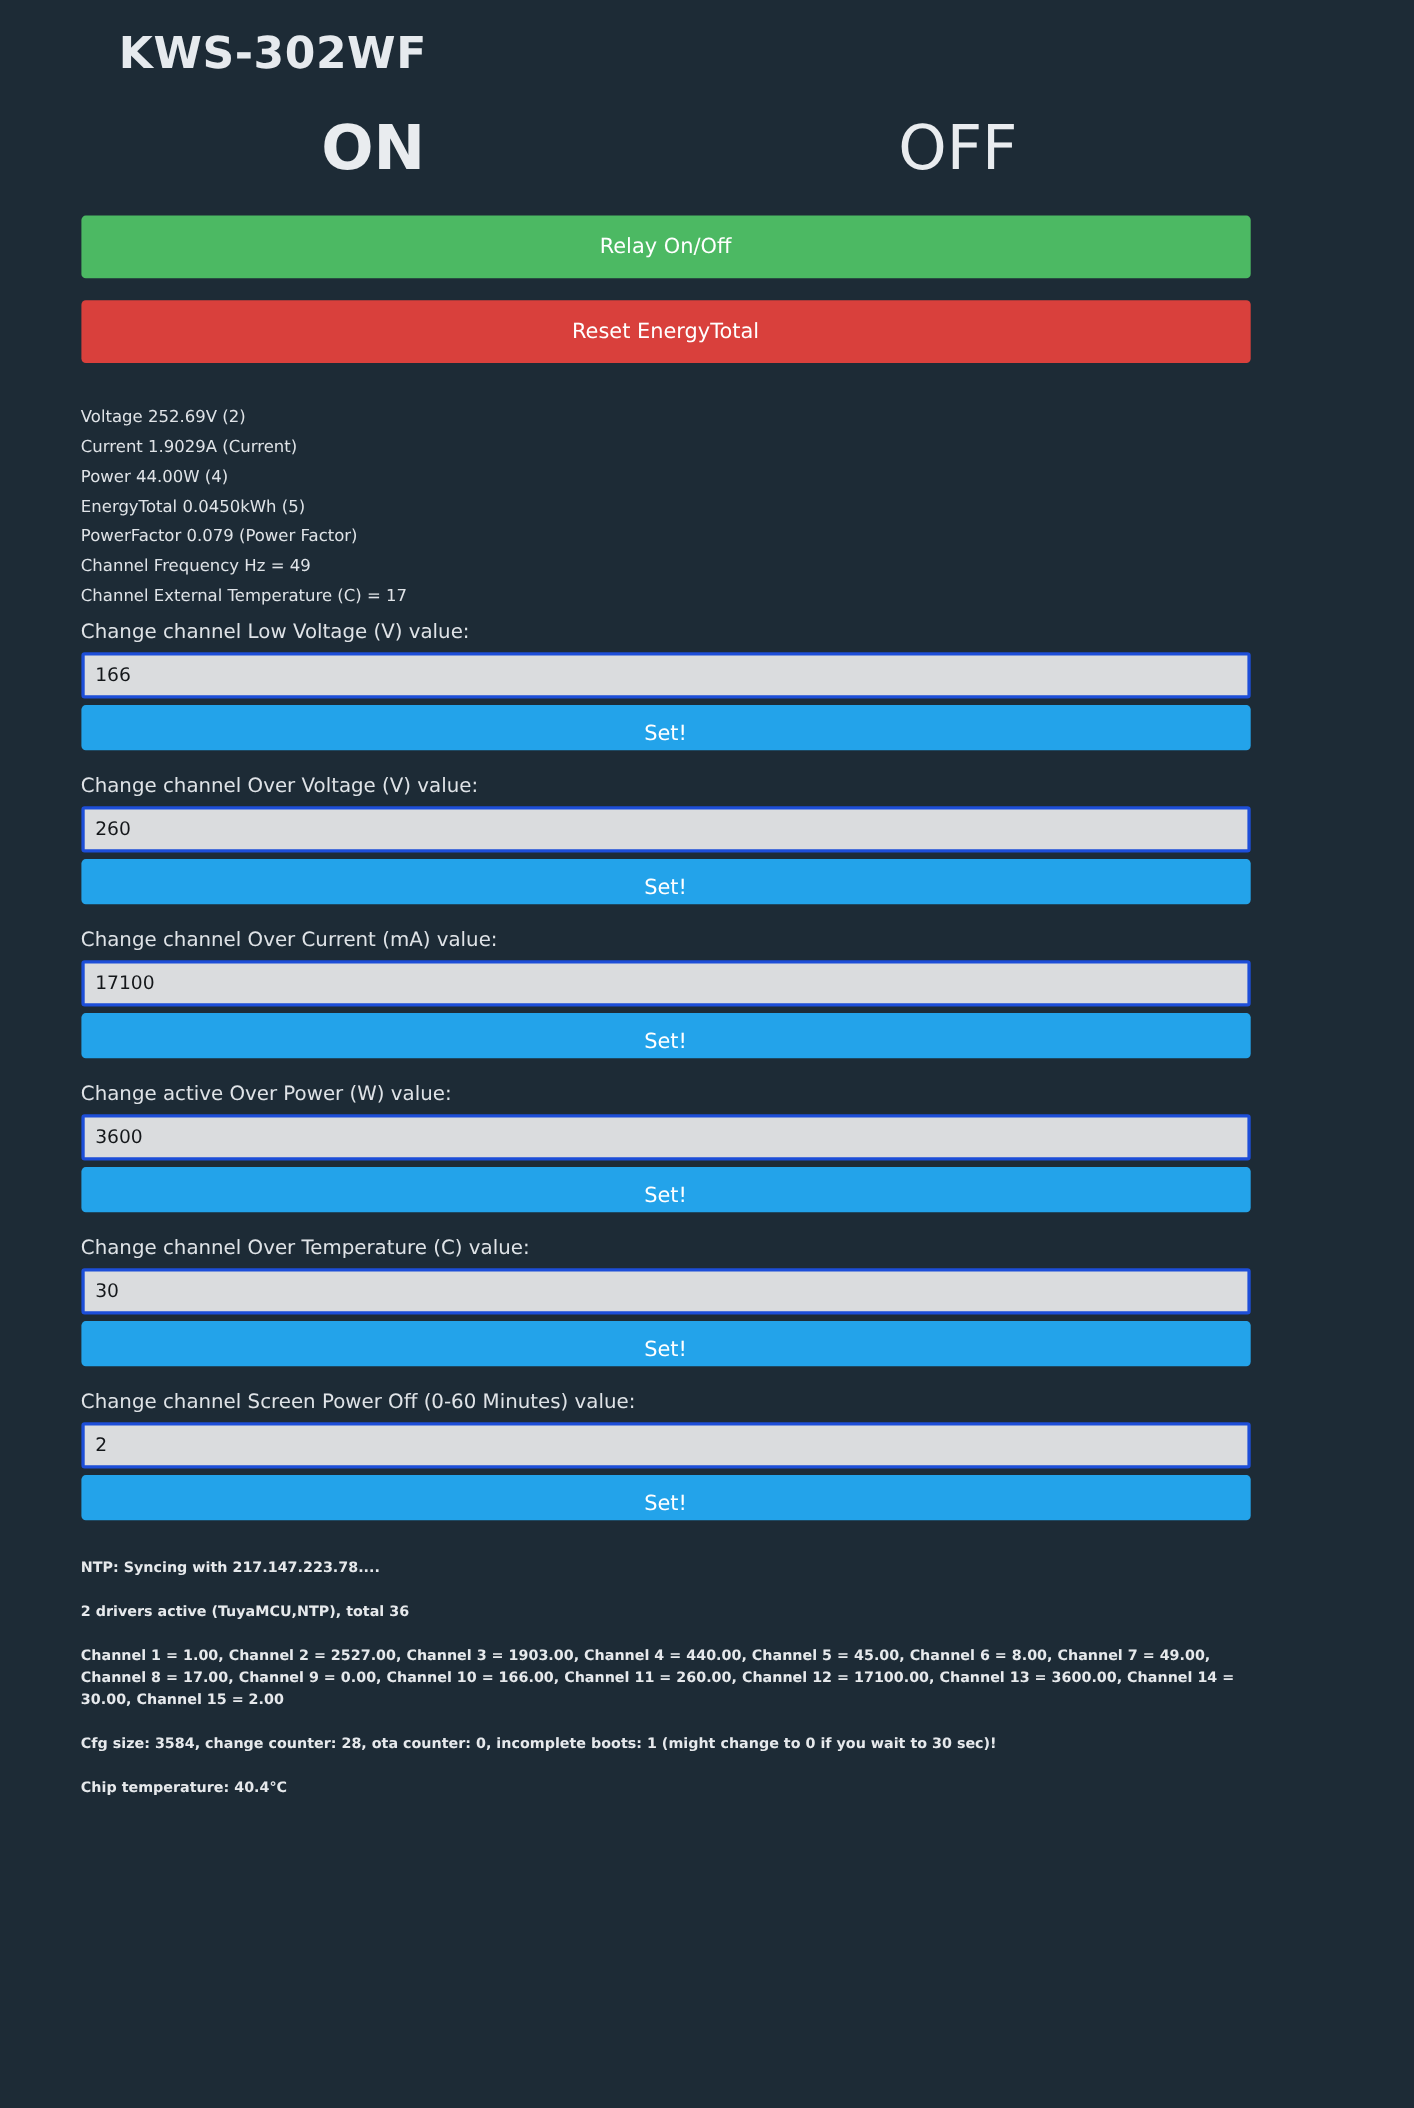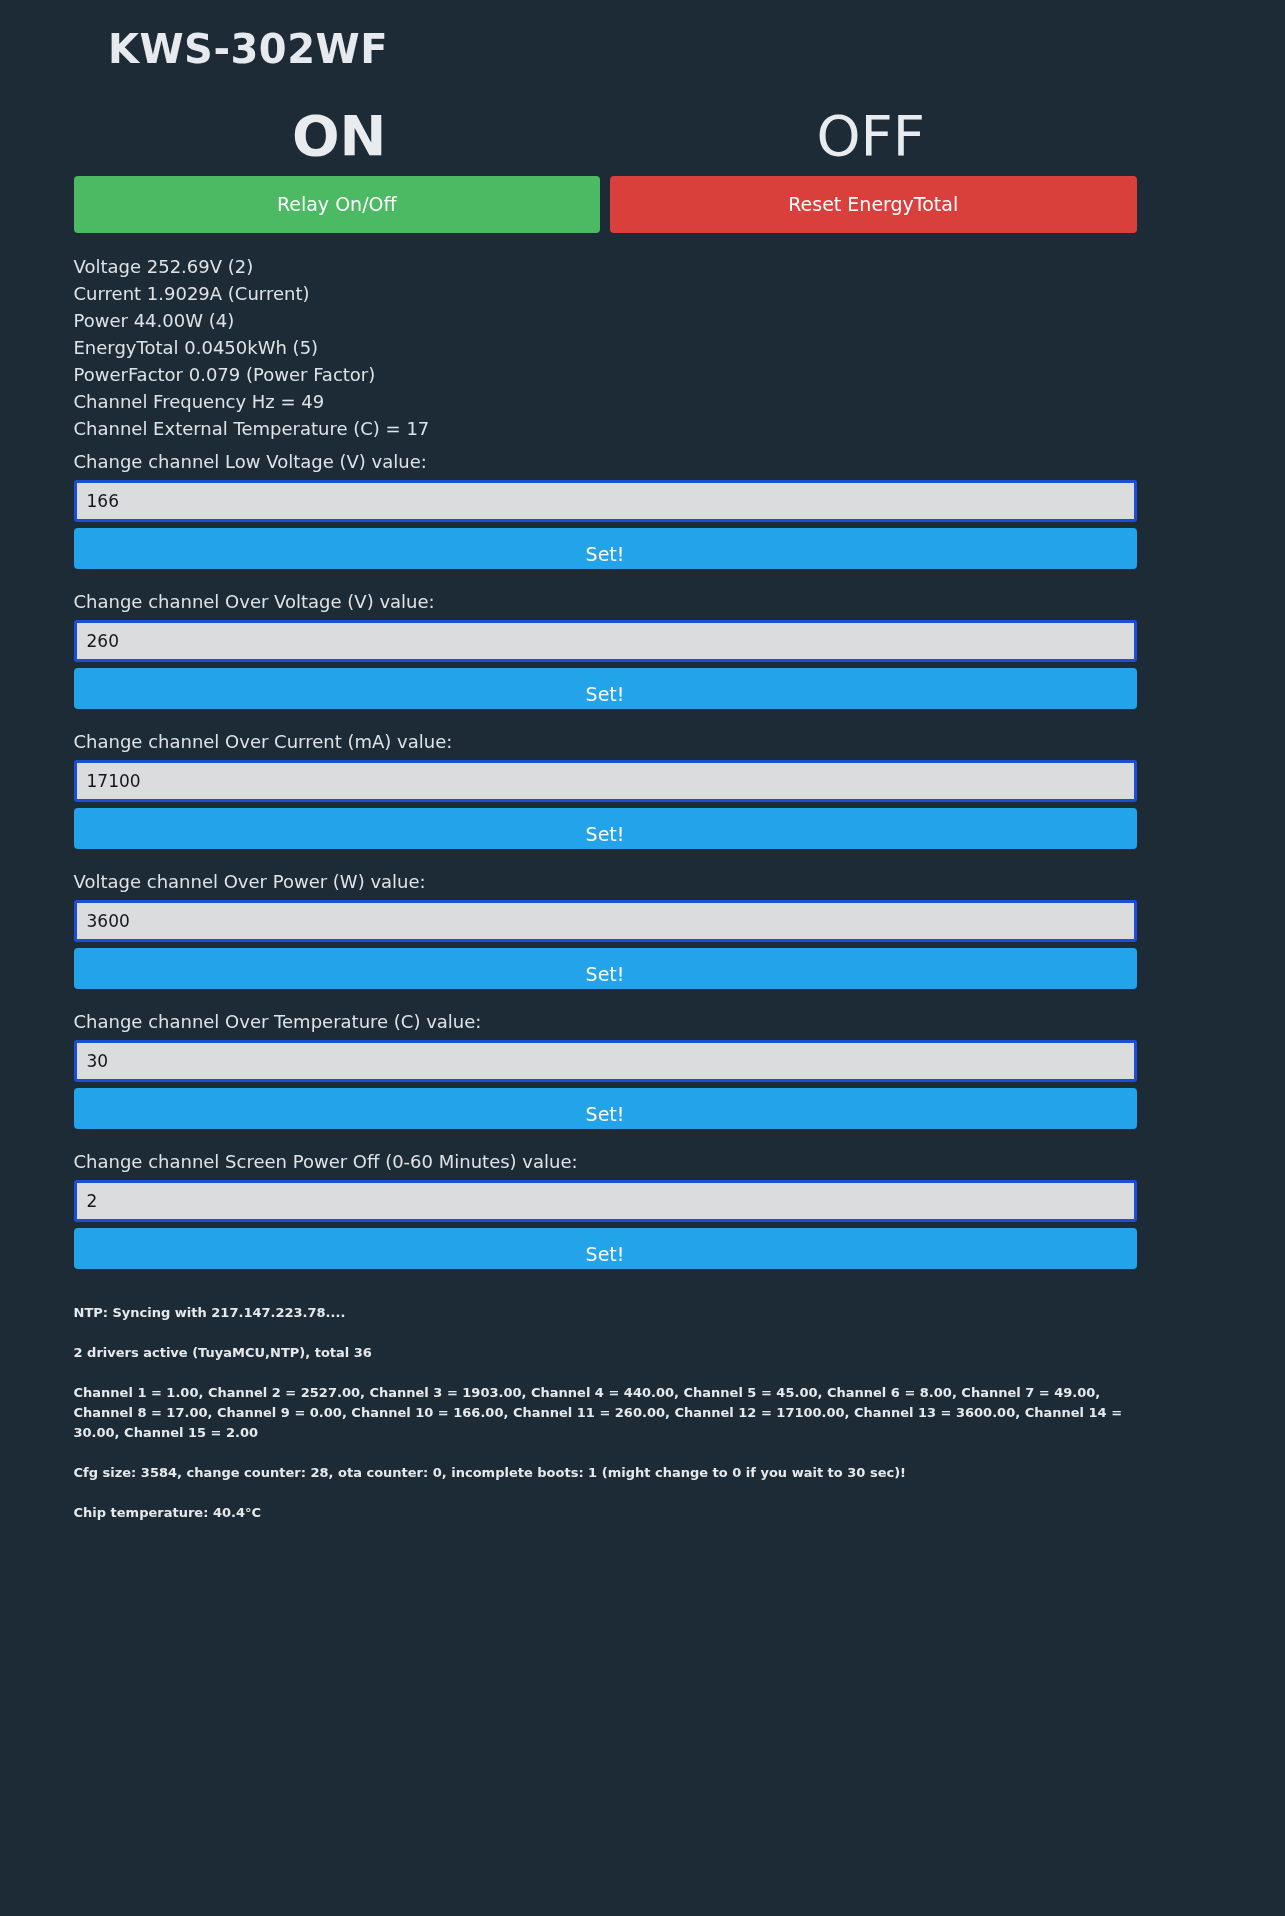--- a/index.html
+++ b/index.html
@@ -40,42 +40,43 @@
     line-height: 1.15;
     color: #e9ecef;
     padding-top: 6px;
   }
   .state-cell.off {
     font-weight: normal;
   }
   .btn-row {
     display: flex;
     width: 1063px;
-    margin: 8px auto 0 auto;
-    gap: 10px;
-    box-sizing: border-box;
+    margin: 28px auto 0 auto;
+    gap: 20px;
+    box-sizing: border-box;
+    flex-direction: column;
   }
   .big-btn {
     flex: 1 1 0;
     text-align: center;
     font-size: 19px;
     color: #ffffff;
     padding: 17px 0 18px 0;
     border: none;
     border-radius: 4px;
     cursor: pointer;
     font-family: "DejaVu Sans", sans-serif;
   }
   .btn-green { background: #4cb963; }
   .btn-red { background: #d9403c; }
 
   .readouts {
     width: 1063px;
-    margin: 20px auto 0 auto;
-    font-size: 18px;
+    margin: 36px auto 0 auto;
+    font-size: 15px;
     line-height: 27px;
     color: #dfe3e7;
     box-sizing: border-box;
   }
   .readout-line { white-space: pre; }
 
   .field-group {
     width: 1063px;
     margin: 0 auto;
     box-sizing: border-box;
@@ -167,21 +168,21 @@
     <button class="set-btn">Set!</button>
   </div>
 
   <div class="field-group">
     <div class="field-label">Change channel Over Current (mA) value:</div>
     <input class="field-input" type="text" value="17100" style="">
     <button class="set-btn">Set!</button>
   </div>
 
   <div class="field-group">
-    <div class="field-label">Voltage channel Over Power (W) value:</div>
+    <div class="field-label">Change active Over Power (W) value:</div>
     <input class="field-input" type="text" value="3600" style="">
     <button class="set-btn">Set!</button>
   </div>
 
   <div class="field-group">
     <div class="field-label">Change channel Over Temperature (C) value:</div>
     <input class="field-input" type="text" value="30" style="">
     <button class="set-btn">Set!</button>
   </div>
 

